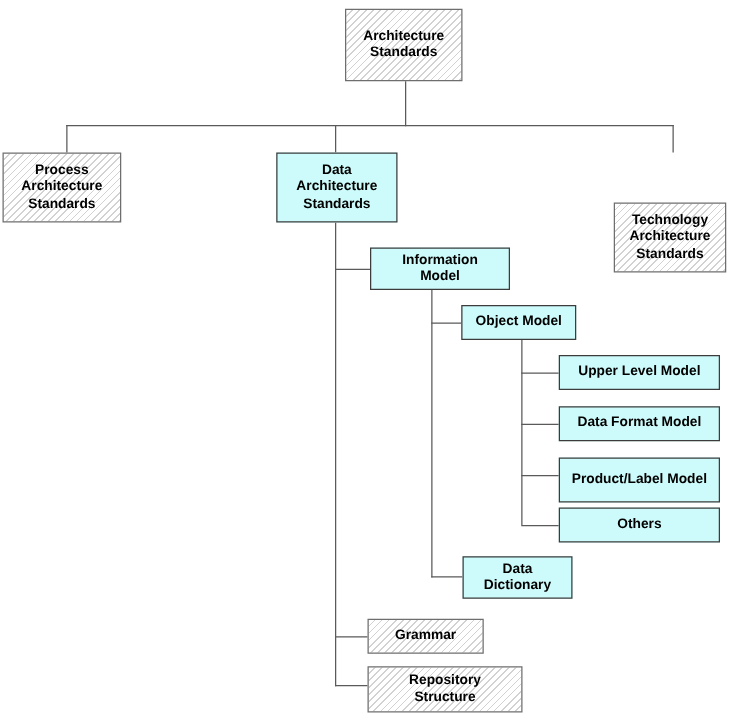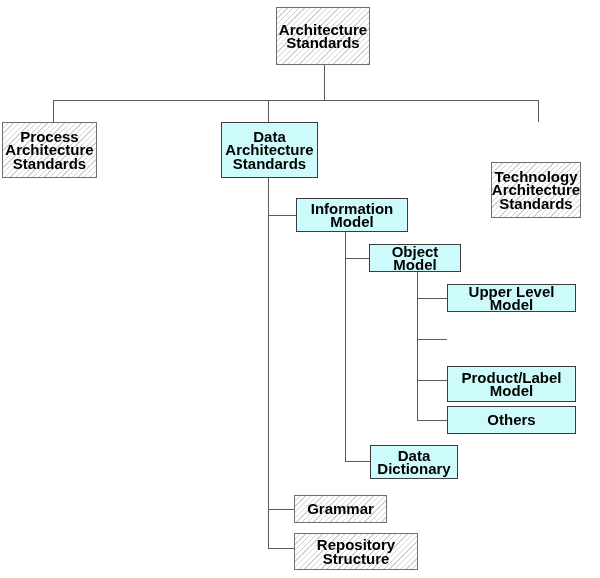--- a/index.html
+++ b/index.html
@@ -12,21 +12,21 @@
     overflow: hidden;
   }
   .node {
     position: absolute;
     box-sizing: border-box;
     display: flex;
     align-items: center;
     justify-content: center;
     text-align: center;
     font-weight: bold;
-    font-size: 15px;
+    font-size: 11px;
     line-height: 13.5px;
     color: #000000;
     white-space: pre-line;
   }
   .cyan {
     background: #cdfafa;
     border: 1px solid #3c3c3c;
   }
   .hatched {
     background: repeating-linear-gradient(135deg,
@@ -110,20 +110,21 @@
 Architecture
 Standards</div>
 
   <div class="node cyan n-info">Information
 Model</div>
 
   <div class="node cyan n-object">Object Model</div>
 
   <div class="node cyan n-ulm">Upper Level Model</div>
 
+  <div class="node cyan n-dfm">Data Format Model</div>
 
   <div class="node cyan n-plm">Product/Label Model</div>
 
   <div class="node cyan n-others">Others</div>
 
   <div class="node cyan n-dd">Data
 Dictionary</div>
 
   <div class="node hatched n-grammar">Grammar</div>
 

